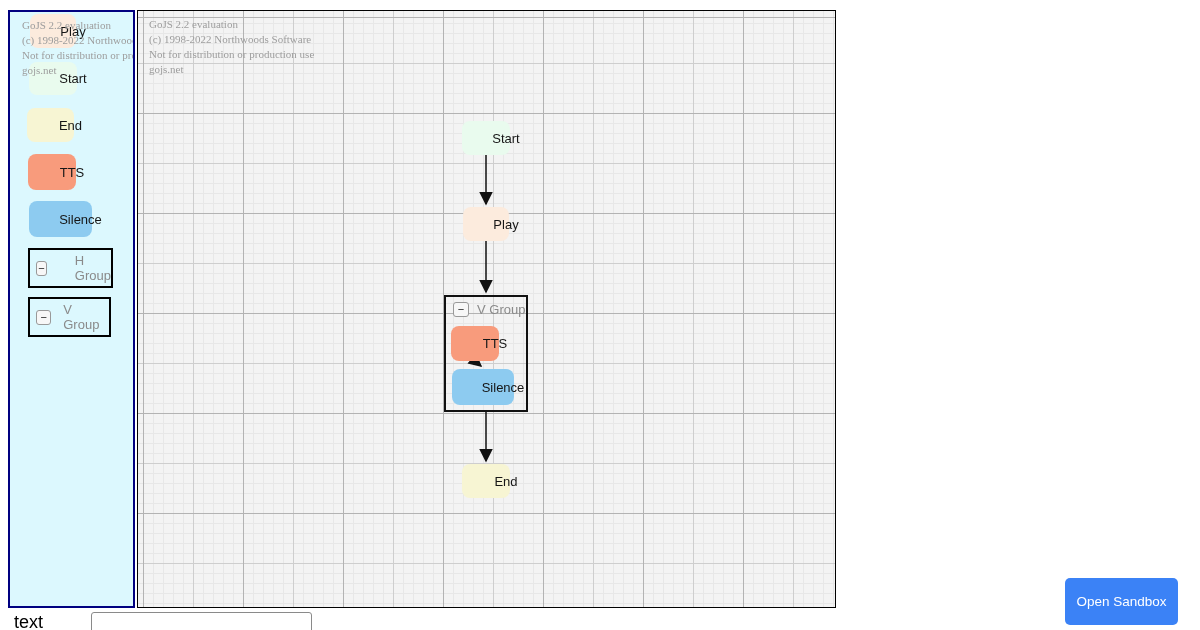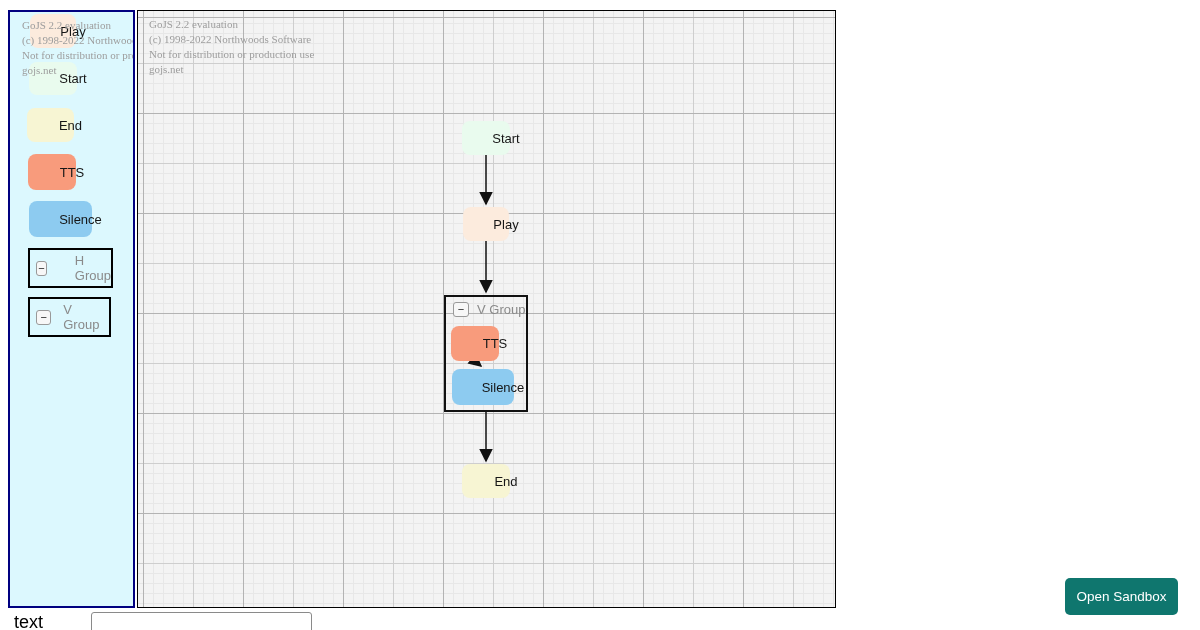--- a/index.html
+++ b/index.html
@@ -59,22 +59,22 @@
   #c-vgroup .group-header { position: absolute; left: 7px; top: 5px; display: flex;
     align-items: center; gap: 8px; }
   #c-tts     { left: 5px; top: 29px; width: 48px; height: 35px; }
   #c-silence { left: 6px; top: 72px; width: 62px; height: 36px; }
 
   
   #footer-label { position: absolute; left: 14px; top: 612px; font-size: 18px; color: #000; }
   #footer-input { position: absolute; left: 91px; top: 612px; width: 221px; height: 30px;
     border: 1px solid #8a8a8a; border-radius: 3px; background: #fff; font-size: 14px;
     padding: 2px 6px; }
-  #open-sandbox { position: absolute; left: 1065px; top: 578px; width: 113px; height: 37px;
-    background: #0f766e; color: #fff; border: none; border-radius: 5px; font-size: 13.5px;
+  #open-sandbox { position: absolute; left: 1065px; top: 578px; width: 113px; height: 47px;
+    background: #3b82f6; color: #fff; border: none; border-radius: 5px; font-size: 13.5px;
     font-family: "Liberation Sans", sans-serif; cursor: pointer; }
 </style>
 </head>
 <body>
 
 <div id="palette">
   <div class="watermark">
     <div>GoJS 2.2 evaluation</div>
     <div>(c) 1998-2022 Northwoods Software</div>
     <div>Not for distribution or production use</div>

